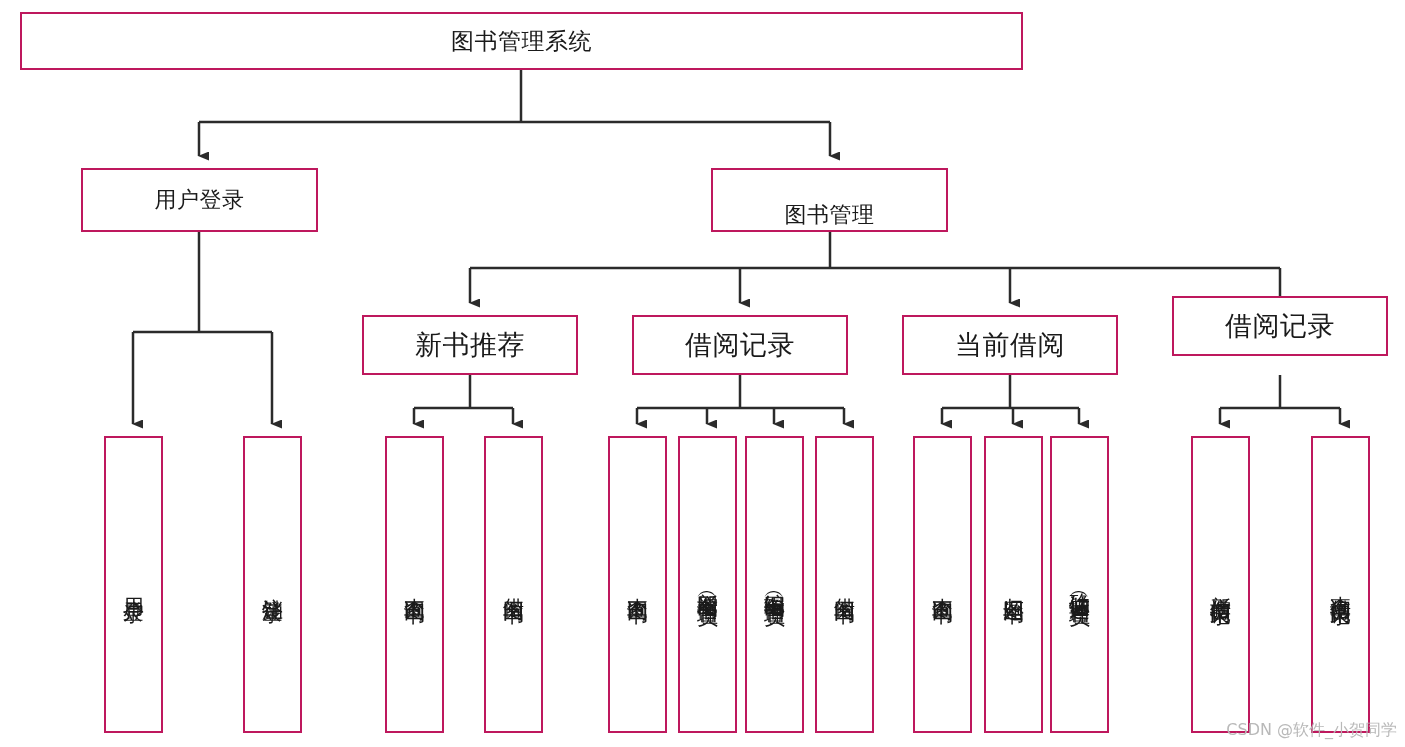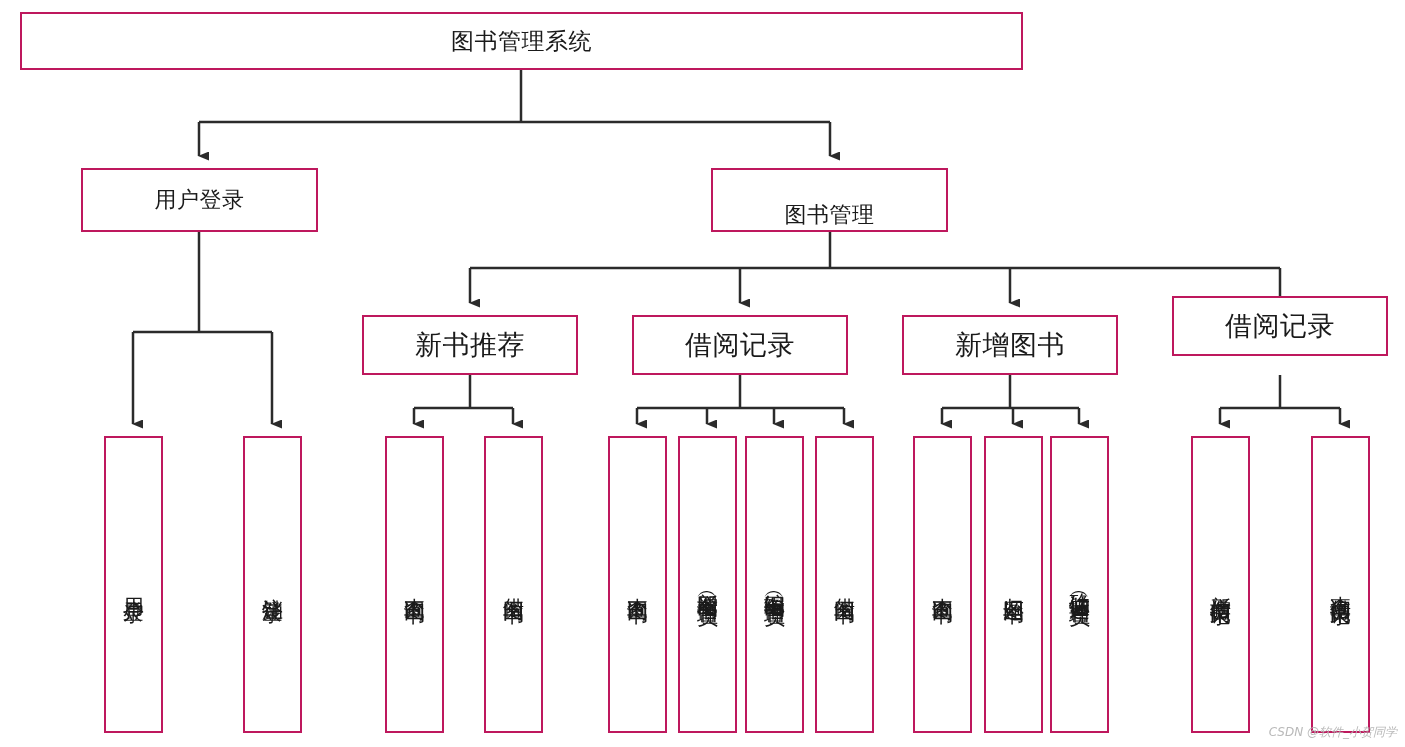--- a/index.html
+++ b/index.html
@@ -54,25 +54,24 @@
     text-orientation: upright;
     font-size: 21px;
     line-height: 1.05;
     letter-spacing: 2px;
     white-space: nowrap;
   }
   #watermark {
     position: absolute;
     right: 8px;
     bottom: 6px;
-    font-size: 12px;
+    font-size: 16px;
     color: #b9b9b9;
     white-space: nowrap;
     pointer-events: none;
-    font-style: italic;
   }
 </style>
 </head>
 <body>
 
 <div id="diagram-root">
 
   <svg id="tree-svg" viewBox="0 0 1405 747" xmlns="http://www.w3.org/2000/svg">
     <defs>
       <marker id="arrowhead" markerWidth="9" markerHeight="11" refX="4.5" refY="10" orient="auto" markerUnits="userSpaceOnUse">
@@ -146,21 +145,21 @@
     <span class="node-label">图书管理</span>
   </div>
 
   <div class="node-box node-l3" style="left:362px; top:315px; width:216px; height:60px;">
     <span class="node-label">新书推荐</span>
   </div>
   <div class="node-box node-l3" style="left:632px; top:315px; width:216px; height:60px;">
     <span class="node-label">借阅记录</span>
   </div>
   <div class="node-box node-l3" style="left:902px; top:315px; width:216px; height:60px;">
-    <span class="node-label">新增图书</span>
+    <span class="node-label">当前借阅</span>
   </div>
   <div class="node-box node-l3" style="left:1172px; top:296px; width:216px; height:60px;">
     <span class="node-label">借阅记录</span>
   </div>
 
   <div class="node-box node-leaf" style="left:104px; top:436px; width:59px; height:297px;">
     <span class="node-label">用户登录</span>
   </div>
   <div class="node-box node-leaf" style="left:243px; top:436px; width:59px; height:297px;">
     <span class="node-label">注销登录</span>

